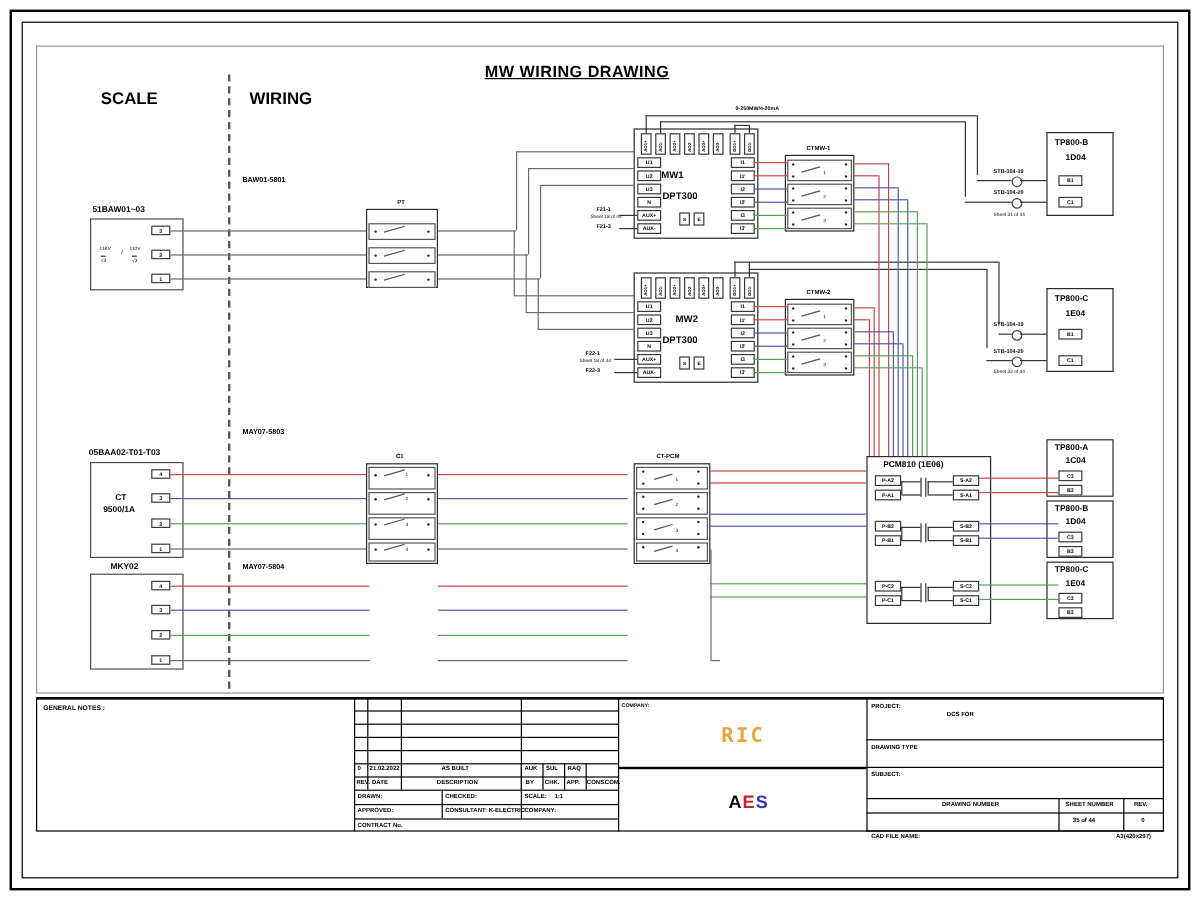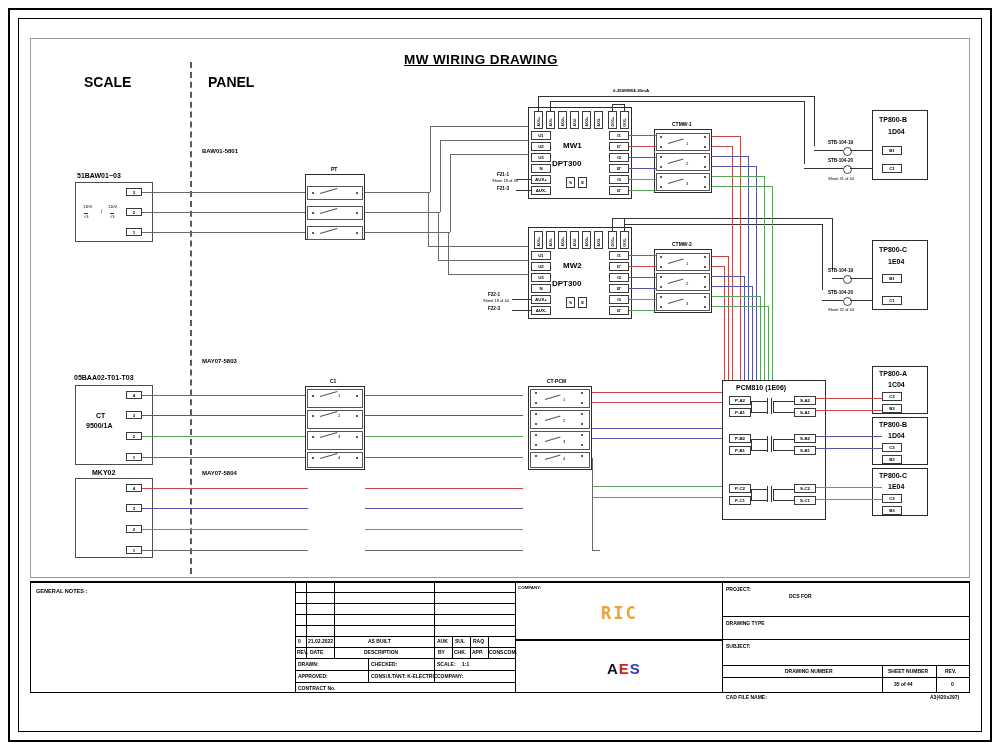--- a/index.html
+++ b/index.html
@@ -74,21 +74,21 @@
 
 <div id="sheet">
 
   <div class="frame-outer"></div>
   <div class="frame-inner"></div>
   <div class="drawing-area"></div>
 
   <div class="title">MW WIRING DRAWING</div>
 
   <div class="hdr" style="left:84px;top:74px;">SCALE</div>
-  <div class="hdr" style="left:208px;top:74px;">PANEL</div>
+  <div class="hdr" style="left:208px;top:74px;">WIRING</div>
   <div class="divider"></div>
 
   <div class="lbl" style="left:77px;top:172px;">51BAW01~03</div>
   <div class="box" style="left:75px;top:182px;width:78px;height:60px;"></div>
   <div class="lbl-mini" style="left:83px;top:205px;font-size:4px;">11KV</div>
   <div class="lbl-mini" style="left:84px;top:213px;font-size:4px;border-top:1px solid #333;padding-top:1px;">√3</div>
   <div class="lbl-mini" style="left:101px;top:209px;font-size:5px;">/</div>
   <div class="lbl-mini" style="left:108px;top:205px;font-size:4px;">110V</div>
   <div class="lbl-mini" style="left:110px;top:213px;font-size:4px;border-top:1px solid #333;padding-top:1px;">√3</div>
 
@@ -130,21 +130,21 @@
   <div class="w wh grey" style="left:450px;top:154px;width:80px;"></div>
 
   <div class="w wv grey" style="left:428px;top:192px;height:54px;"></div>
   <div class="w wh grey" style="left:428px;top:246px;width:102px;"></div>
   <div class="w wv grey" style="left:438px;top:212px;height:48px;"></div>
   <div class="w wh grey" style="left:438px;top:260px;width:92px;"></div>
   <div class="w wv grey" style="left:448px;top:232px;height:42px;"></div>
   <div class="w wh grey" style="left:448px;top:274px;width:82px;"></div>
 
   <div class="box2" style="left:528px;top:107px;width:104px;height:92px;"></div>
-  <div class="lbl" style="left:563px;top:142px;font-size:8px;">MW1</div>
+  <div class="lbl" style="left:551px;top:142px;font-size:8px;">MW1</div>
   <div class="lbl" style="left:552px;top:160px;font-size:8px;">DPT300</div>
 
   <div class="termv" style="left:534px;top:111px;width:9px;height:18px;">
       <span>AO1+</span>
     </div>
   <div class="termv" style="left:546px;top:111px;width:9px;height:18px;">
       <span>AO1-</span>
     </div>
   <div class="termv" style="left:558px;top:111px;width:9px;height:18px;">
       <span>AO2+</span>

